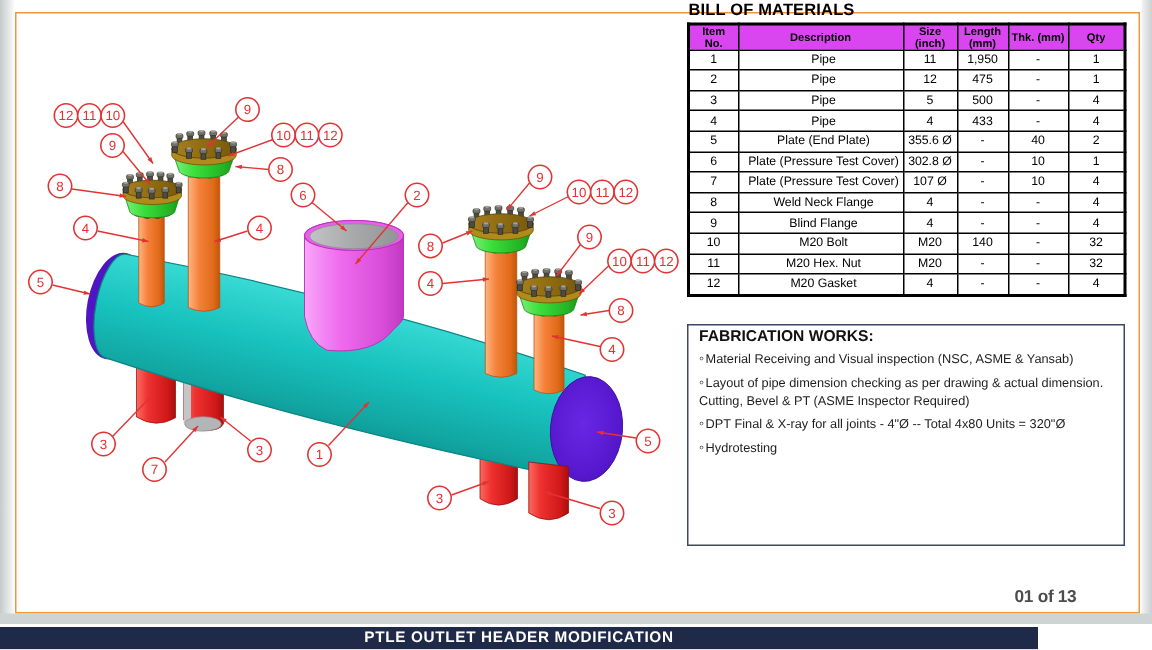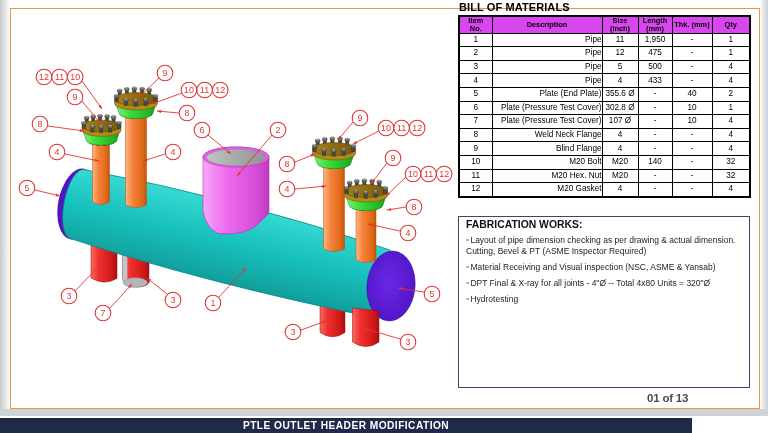--- a/index.html
+++ b/index.html
@@ -14,29 +14,29 @@
   svg.drawing{position:absolute;left:0;top:0;width:768px;height:433px;}
 
   .bom{position:absolute;left:458px;top:1px;width:291px;}
   .bom-title{font-weight:bold;font-size:11px;color:#000;letter-spacing:.1px;margin:0 0 2px 1px;}
   table.bom-table{border-collapse:collapse;table-layout:fixed;width:291px;border:2px solid #000;}
   table.bom-table th{background:#d946ef;font-size:7.4px;font-weight:bold;color:#000;
       border:1px solid #000;border-bottom:1.8px solid #000;padding:0;text-align:center;
       vertical-align:middle;white-space:pre-line;line-height:1.06;height:13px;}
   table.bom-table td{font-size:8.2px;color:#000;border:1px solid #000;text-align:center;
       padding:0;height:12.6px;vertical-align:middle;line-height:1;}
-  table.bom-table td.desc{text-align:right;padding-left:4px;}
-
-  .fab{position:absolute;left:458px;top:216px;width:292px;height:172px;border:1.8px solid #3c4668;
+  table.bom-table td.desc{text-align:center;padding-left:4px;}
+
+  .fab{position:absolute;left:458px;top:216px;width:292px;height:148px;border:1.8px solid #3c4668;
        background:#fff;box-sizing:border-box;padding:2px 0 0 7px;}
   .fab-title{font-weight:bold;font-size:10.4px;color:#111;margin:0 0 4px 0;}
   .fab-item{font-size:8.5px;color:#1d1d1d;margin:0 0 4px 0;line-height:1.27;white-space:pre-line;}
   .fab-item .blt{margin-right:1px;font-size:9.6px;}
 
-  .pageno{position:absolute;left:647px;top:392px;width:100px;text-align:left;
+  .pageno{position:absolute;left:647px;top:392px;width:100px;text-align:center;
           font-size:11.5px;font-weight:bold;color:#4c4c4e;letter-spacing:-0.2px;}
   .band-gray{position:absolute;left:0;top:409px;width:768px;height:7px;background:#ced3d4;}
   .footer-bar{position:absolute;left:0;top:418px;width:692px;height:15px;background:#1e2a48;
       color:#fff;display:flex;align-items:center;justify-content:center;
       font-size:10.2px;font-weight:bold;letter-spacing:.45px;}
 </style>
 </head>
 <body>
 
 <div class="stage">
@@ -581,23 +581,23 @@
             <td>-</td>
             <td>4</td>
           </tr>
         </tbody>
     </table>
   </div>
 
   <div class="fab">
     <div class="fab-title">FABRICATION WORKS:</div>
     <div id="fab-items">
+        <div class="fab-item"><span class="blt">◦</span>Material Receiving and Visual inspection (NSC, ASME &amp; Yansab)</div>
         <div class="fab-item"><span class="blt">◦</span>Layout of pipe dimension checking as per drawing &amp; actual dimension.
 Cutting, Bevel &amp; PT (ASME Inspector Required)</div>
-        <div class="fab-item"><span class="blt">◦</span>Material Receiving and Visual inspection (NSC, ASME &amp; Yansab)</div>
         <div class="fab-item"><span class="blt">◦</span>DPT Final &amp; X-ray for all joints - 4"Ø -- Total 4x80 Units = 320"Ø</div>
         <div class="fab-item"><span class="blt">◦</span>Hydrotesting</div>
       </div>
   </div>
 
   <div class="pageno">01 of 13</div>
   <div class="band-gray"></div>
   <div class="footer-bar">
     <span>PTLE OUTLET HEADER MODIFICATION</span>
   </div>

